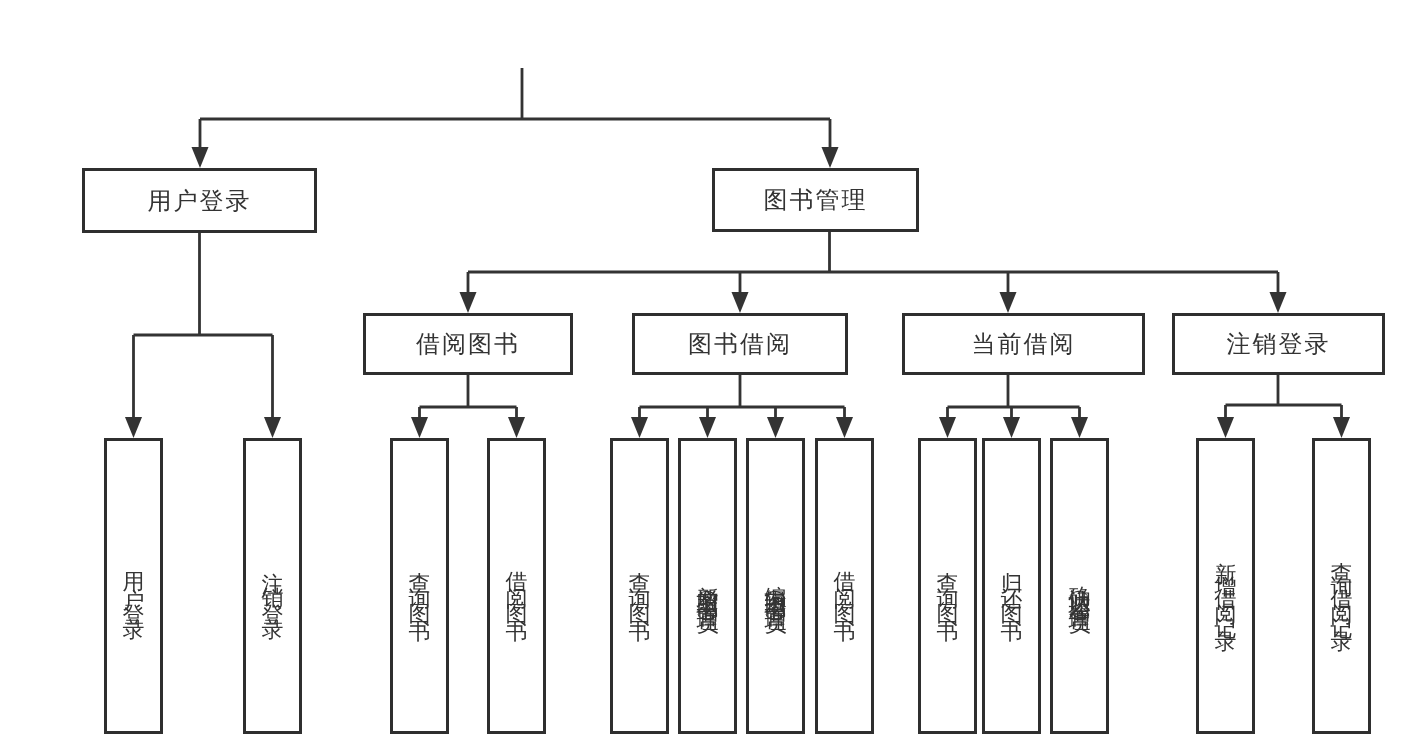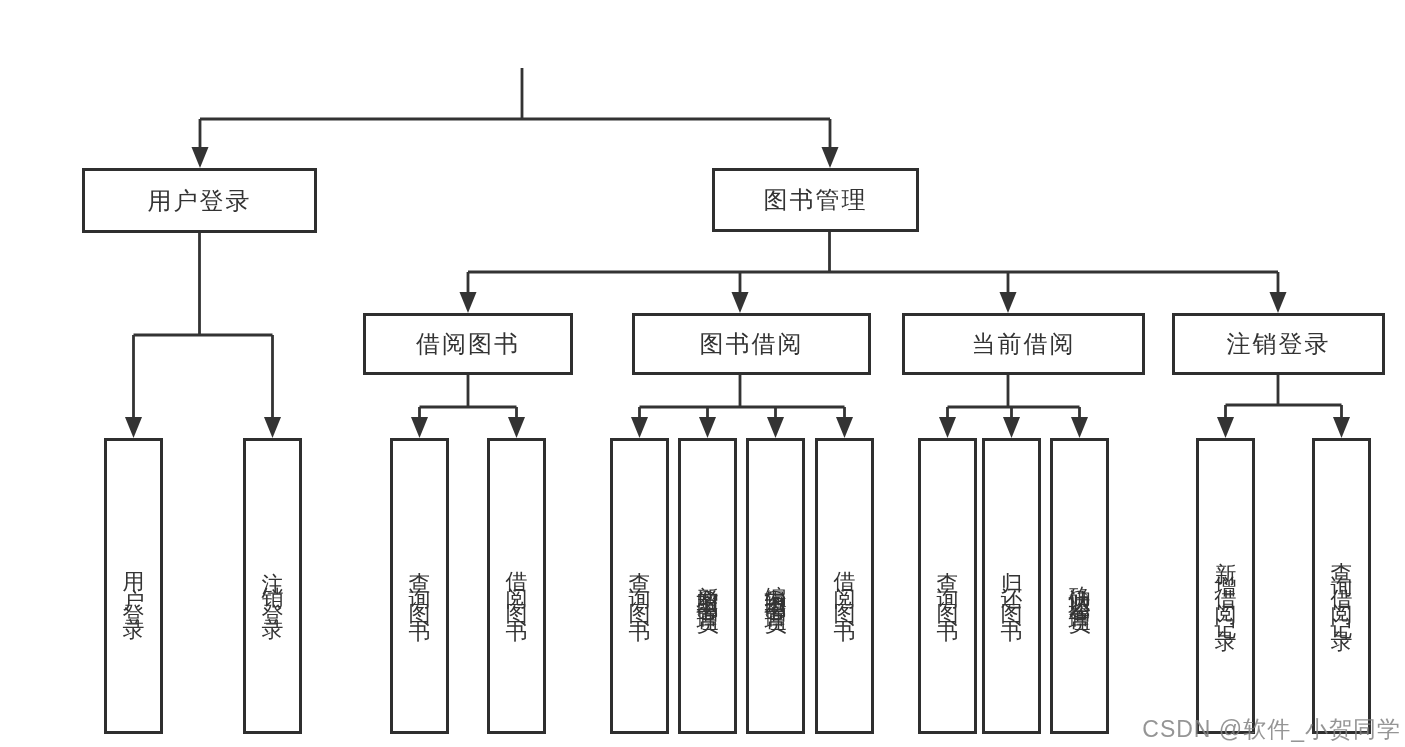--- a/index.html
+++ b/index.html
@@ -84,21 +84,21 @@
       <polygon points="1217,417 1234,417 1225.5,438"></polygon>
       <polygon points="1333,417 1350,417 1341.5,438"></polygon>
     </g>
   </svg>
 
 
   <div class="node h" style="left:82px;top:168px;width:235px;height:65px;">用户登录</div>
   <div class="node h" style="left:712px;top:168px;width:207px;height:64px;">图书管理</div>
 
   <div class="node h" style="left:363px;top:313px;width:210px;height:62px;">借阅图书</div>
-  <div class="node h" style="left:632px;top:313px;width:239px;height:62px;">图书借阅</div>
+  <div class="node h" style="left:632px;top:313px;width:216px;height:62px;">图书借阅</div>
   <div class="node h" style="left:902px;top:313px;width:243px;height:62px;">当前借阅</div>
   <div class="node h" style="left:1172px;top:313px;width:213px;height:62px;">注销登录</div>
 
   <div class="node v ls16" style="left:104px;top:438px;width:59px;height:296px;">
     <span class="vtxt">用户登录</span>
   </div>
   <div class="node v ls16" style="left:243px;top:438px;width:59px;height:296px;">
     <span class="vtxt">注销登录</span>
   </div>
 
@@ -132,15 +132,14 @@
     <span class="vtxt">确认归还（管理员）</span>
   </div>
 
   <div class="node v ls14" style="left:1196px;top:438px;width:59px;height:296px;">
     <span class="vtxt">新增借阅记录</span>
   </div>
   <div class="node v ls14" style="left:1312px;top:438px;width:59px;height:296px;">
     <span class="vtxt">查询借阅记录</span>
   </div>
 
-  <div class="watermark">CSDN @软件_小贺同学</div>
 
 </div>
 
 </body></html>

